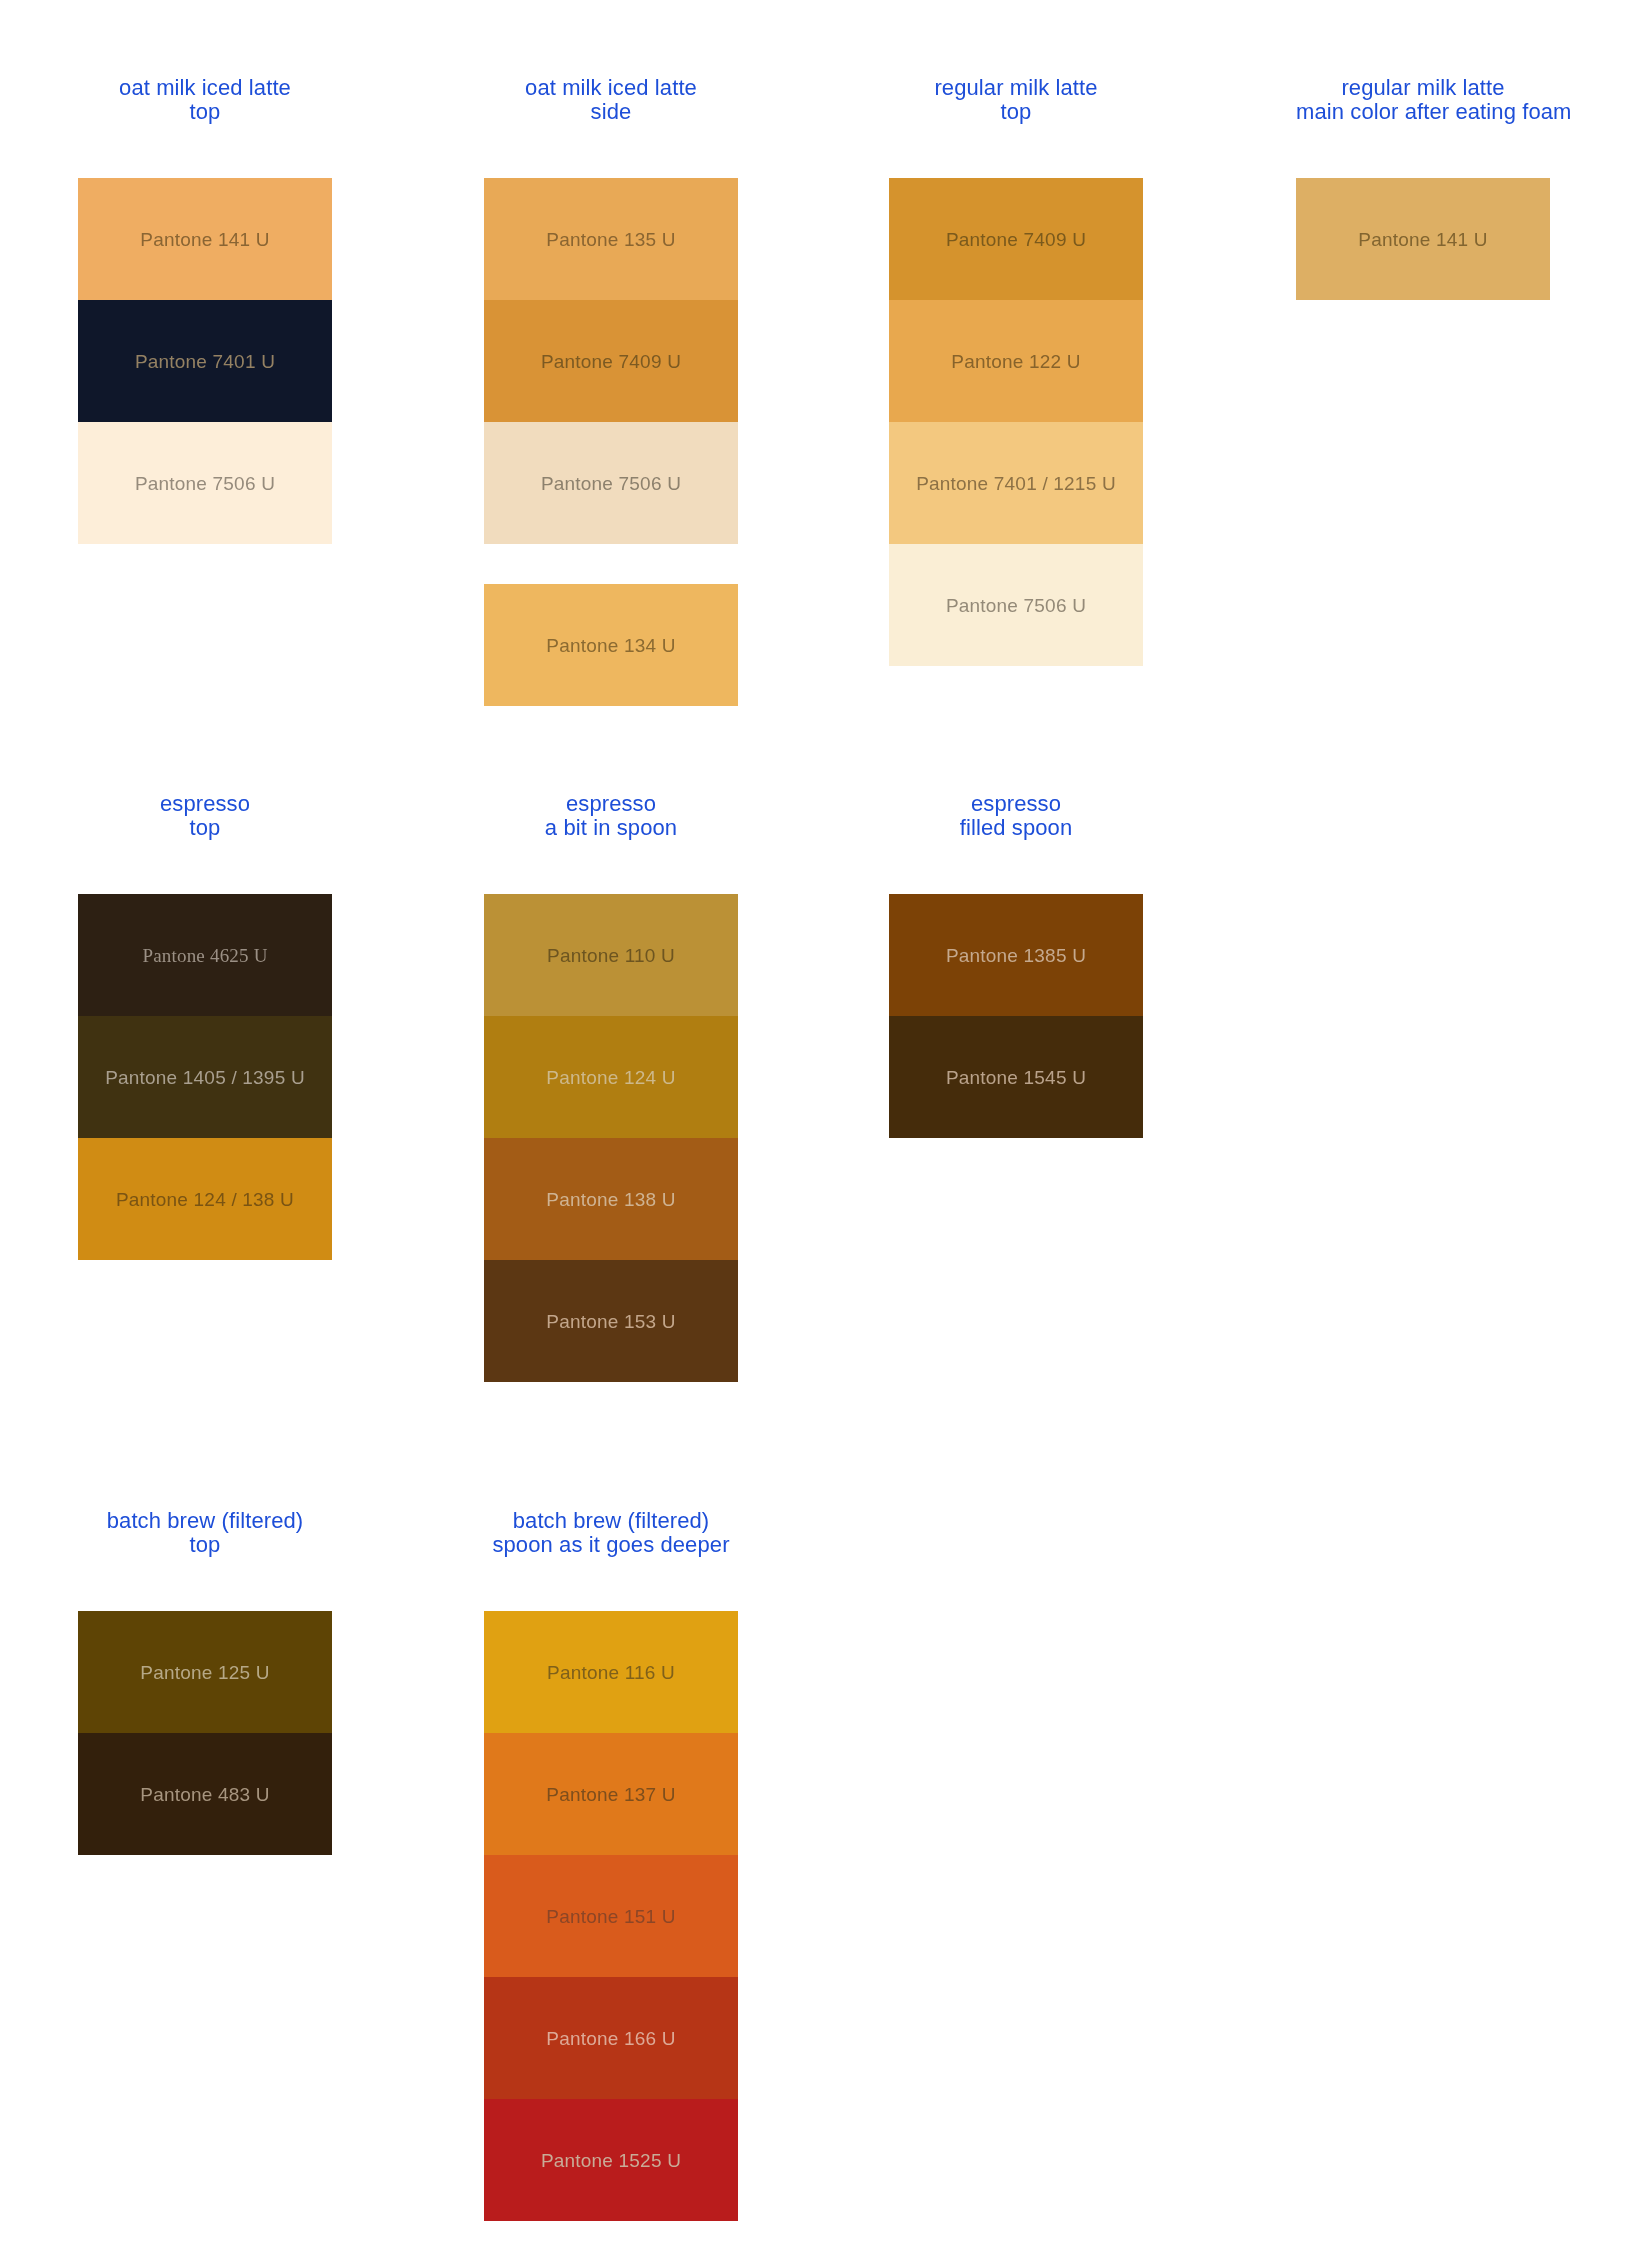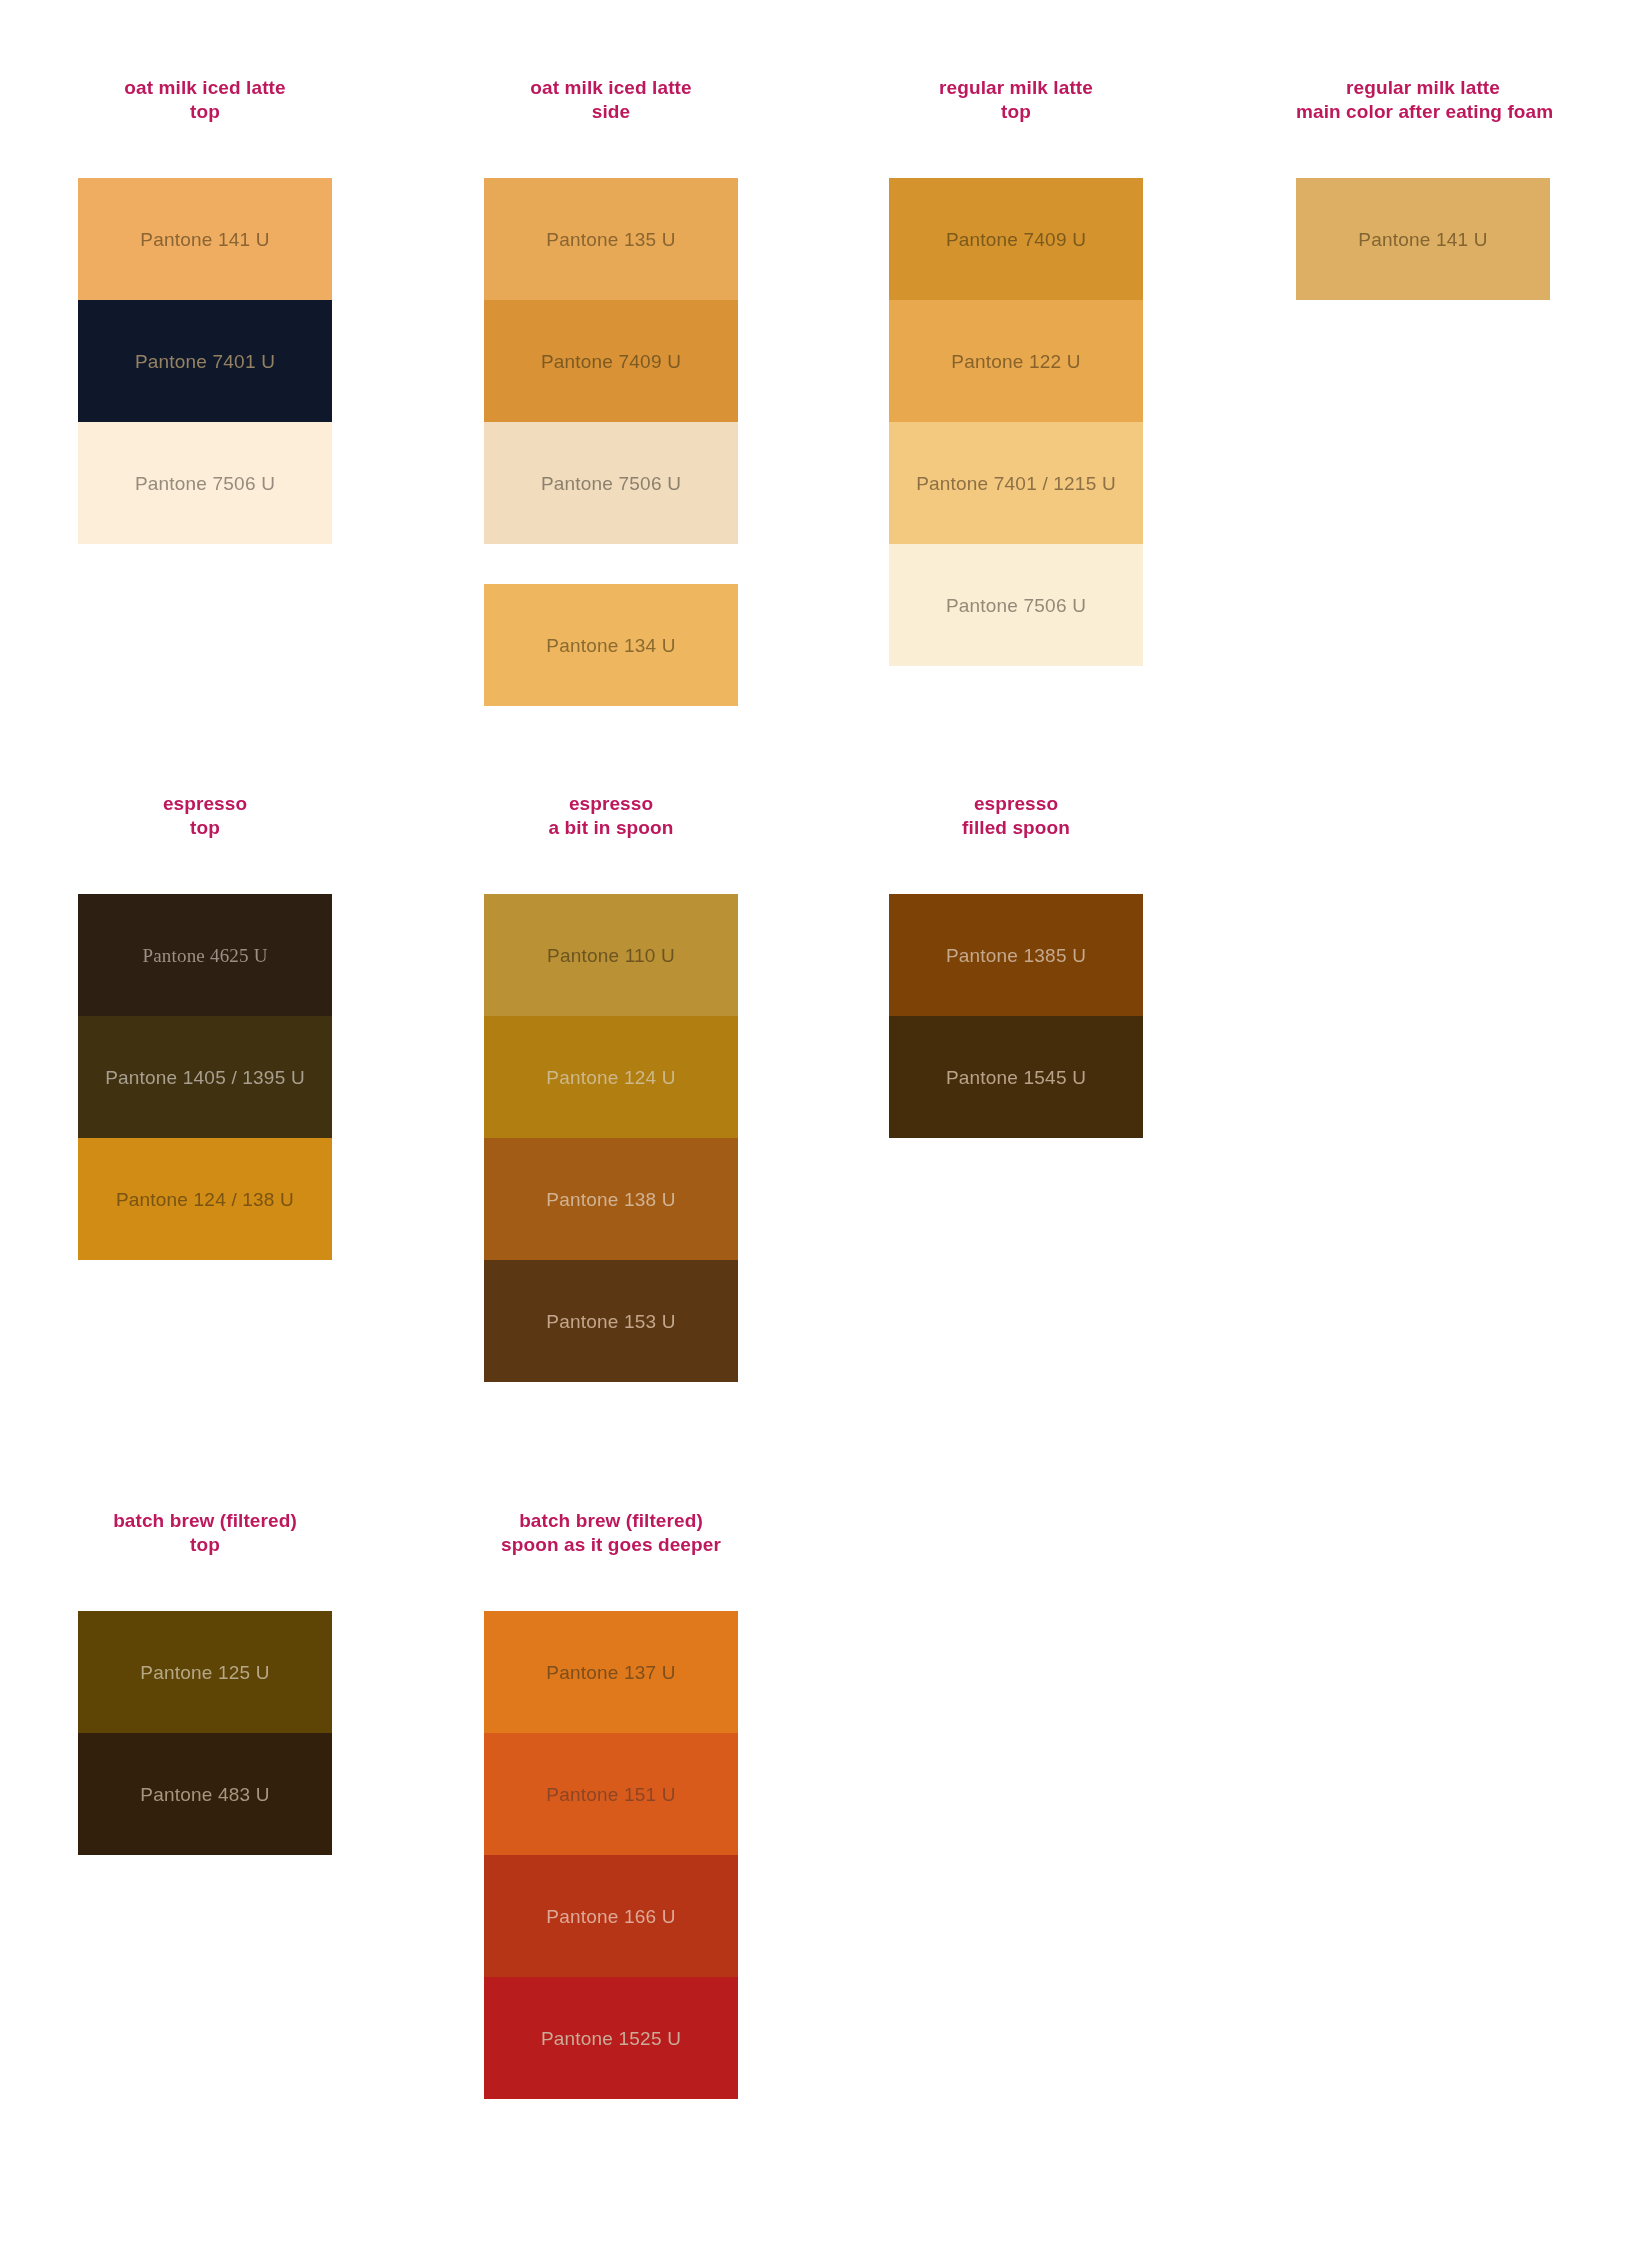--- a/index.html
+++ b/index.html
@@ -33,24 +33,24 @@
 
   .card {
     position: absolute;
     top: 0;
     width: 254px;
   }
 
   .card-header {
     width: 100%;
     text-align: center;
-    color: #be185d;
-    font-size: 19px;
+    color: #1d4ed8;
+    font-size: 22px;
     line-height: 24px;
-    font-weight: 700;
+    font-weight: 400;
     letter-spacing: 0.1px;
     white-space: nowrap;
   }
   .card-header .hdr-line {
     display: block;
   }
 
   .swatch-stack {
     position: absolute;
     left: 0;
@@ -230,20 +230,23 @@
             <span class="swatch-label" style="color: rgb(167, 149, 127);">Pantone 483 U</span>
           </div>
         </div>
       </div>
       <div class="card col-1">
         <div class="card-header">
           <span class="hdr-line">batch brew (filtered)</span>
           <span class="hdr-line">spoon as it goes deeper</span>
         </div>
         <div class="swatch-stack">
+          <div class="swatch" style="background-color: rgb(224, 161, 18);">
+            <span class="swatch-label" style="color: rgb(127, 96, 26);">Pantone 116 U</span>
+          </div>
           <div class="swatch" style="background-color: rgb(224, 121, 27);">
             <span class="swatch-label" style="color: rgb(126, 78, 28);">Pantone 137 U</span>
           </div>
           <div class="swatch" style="background-color: rgb(217, 91, 28);">
             <span class="swatch-label" style="color: rgb(140, 70, 38);">Pantone 151 U</span>
           </div>
           <div class="swatch" style="background-color: rgb(182, 53, 22);">
             <span class="swatch-label" style="color: rgb(221, 169, 150);">Pantone 166 U</span>
           </div>
           <div class="swatch" style="background-color: #b91c1c;">

